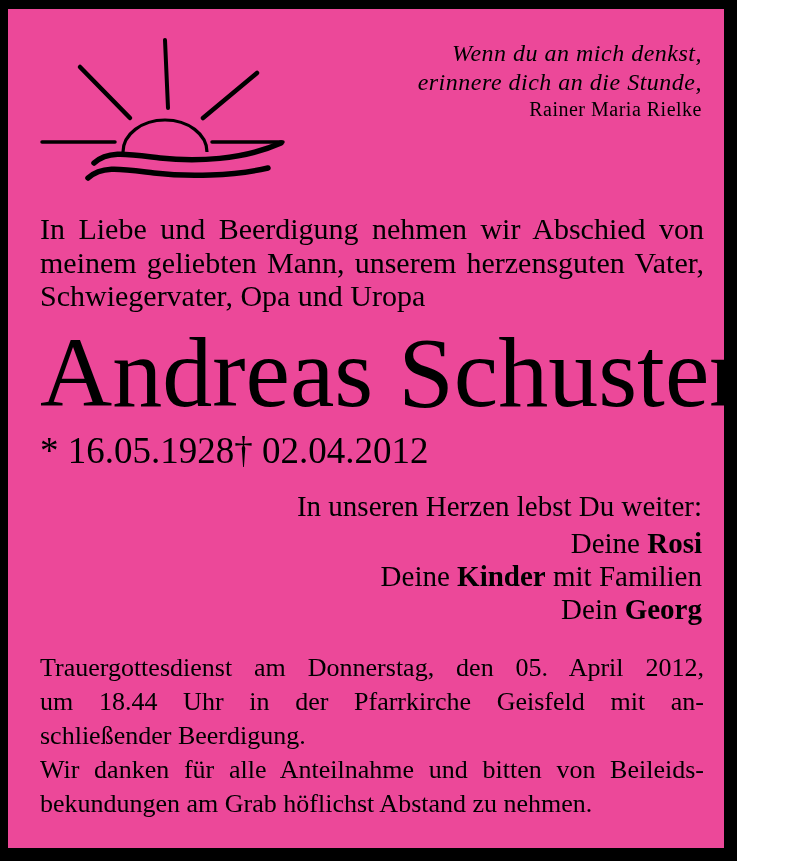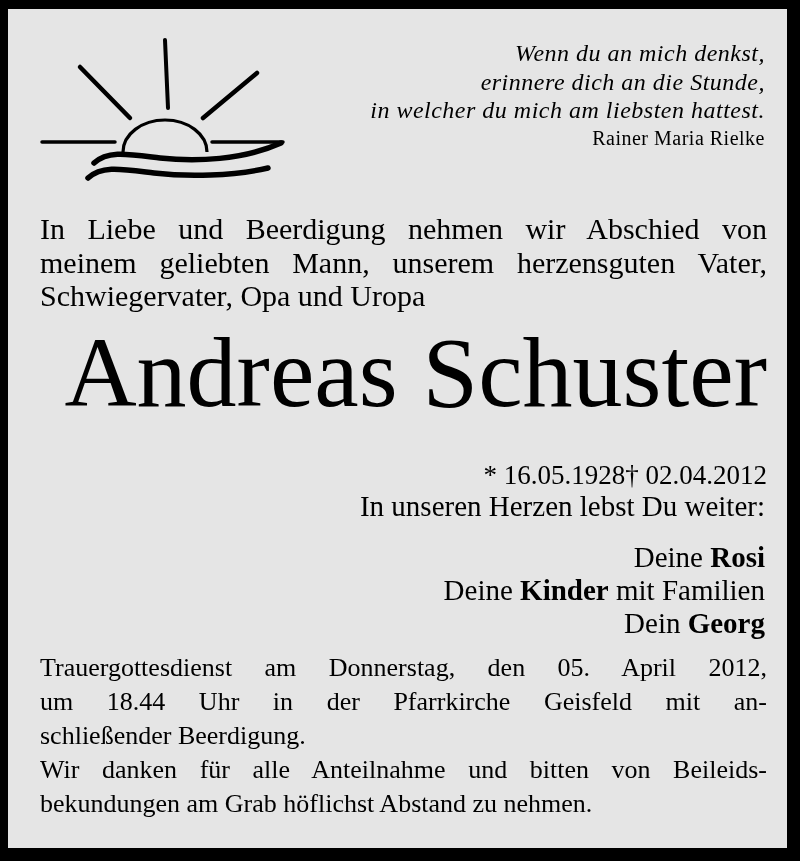--- a/index.html
+++ b/index.html
@@ -1,21 +1,21 @@
 <!DOCTYPE html>
 <html lang="de"><head>
 <meta charset="utf-8">
 <style>
   html, body { margin: 0; padding: 0; background: #ffffff; }
   .sheet {
     position: relative;
-    width: 800px;
+    width: 737px;
     height: 861px;
     box-sizing: border-box;
-    background: #e5e5e5;
+    background: #ec4899;
     color: #000000;
     border-style: solid;
     border-color: #000000;
     
     border-width: 9px 13px 13px 8px;
     font-family: "Liberation Serif", "DejaVu Serif", serif;
     overflow: hidden;
     text-decoration: underline;
   }
   
@@ -50,38 +50,38 @@
     position: absolute; left: 32px; right: 20px; top: 313px;
     text-align: right;
     font-size: 100px;
     line-height: 101px;
     white-space: nowrap;
   }
 
   
   .dates {
     position: absolute; left: 32px; right: 20px; top: 425px;
-    display: flex; justify-content: flex-end;
-    font-size: 27px; line-height: 34px; margin-top: 24px;
+    display: flex; justify-content: flex-start;
+    font-size: 37px; line-height: 34px;
   }
 
   
   .place {
     position: absolute; left: 32px; top: 477px;
     font-weight: bold;
     font-size: 29px; line-height: 34px;
   }
 
   
   .tribute {
     position: absolute; right: 22px; top: 481px;
     text-align: right;
     font-size: 29px; line-height: 33px;
   }
-  .tribute-heading { margin-bottom: 18px; }
+  .tribute-heading { margin-bottom: 4px; }
   .mourner b { font-weight: bold; }
 
   
   .closing {
     position: absolute; left: 32px; right: 20px; top: 642px;
     font-size: 26px; line-height: 34px;
   }
 </style>
 </head>
 <body>
@@ -95,21 +95,20 @@
     <path d="M4 114 L77 114" stroke-width="3.5" stroke-linecap="round"></path>
     <path d="M174 114 L245 114" stroke-width="3.5" stroke-linecap="round"></path>
     <path d="M85 124 A42 32 0 0 1 169 124" stroke-width="3.2"></path>
     <path d="M56 135 C70 122 90 126 122 130 C158 134 205 132 243 115" stroke-width="5.5" stroke-linecap="round"></path>
     <path d="M50 150 C64 137 84 141 116 145 C150 149 195 148 230 140" stroke-width="5.5" stroke-linecap="round"></path>
   </svg>
 
   <div class="quote">
     <div>Wenn du an mich denkst,</div>
     <div>erinnere dich an die Stunde,</div>
-    <div>in welcher du mich am liebsten hattest.</div>
     <div class="quote-attrib">Rainer Maria Rielke</div>
   </div>
 
   <div class="intro">
     <div class="j">In Liebe und Beerdigung nehmen wir Abschied von</div>
     <div class="j">meinem geliebten Mann, unserem herzensguten Vater,</div>
     <div>Schwiegervater, Opa und Uropa</div>
   </div>
 
   <div class="name">Andreas Schuster</div>

